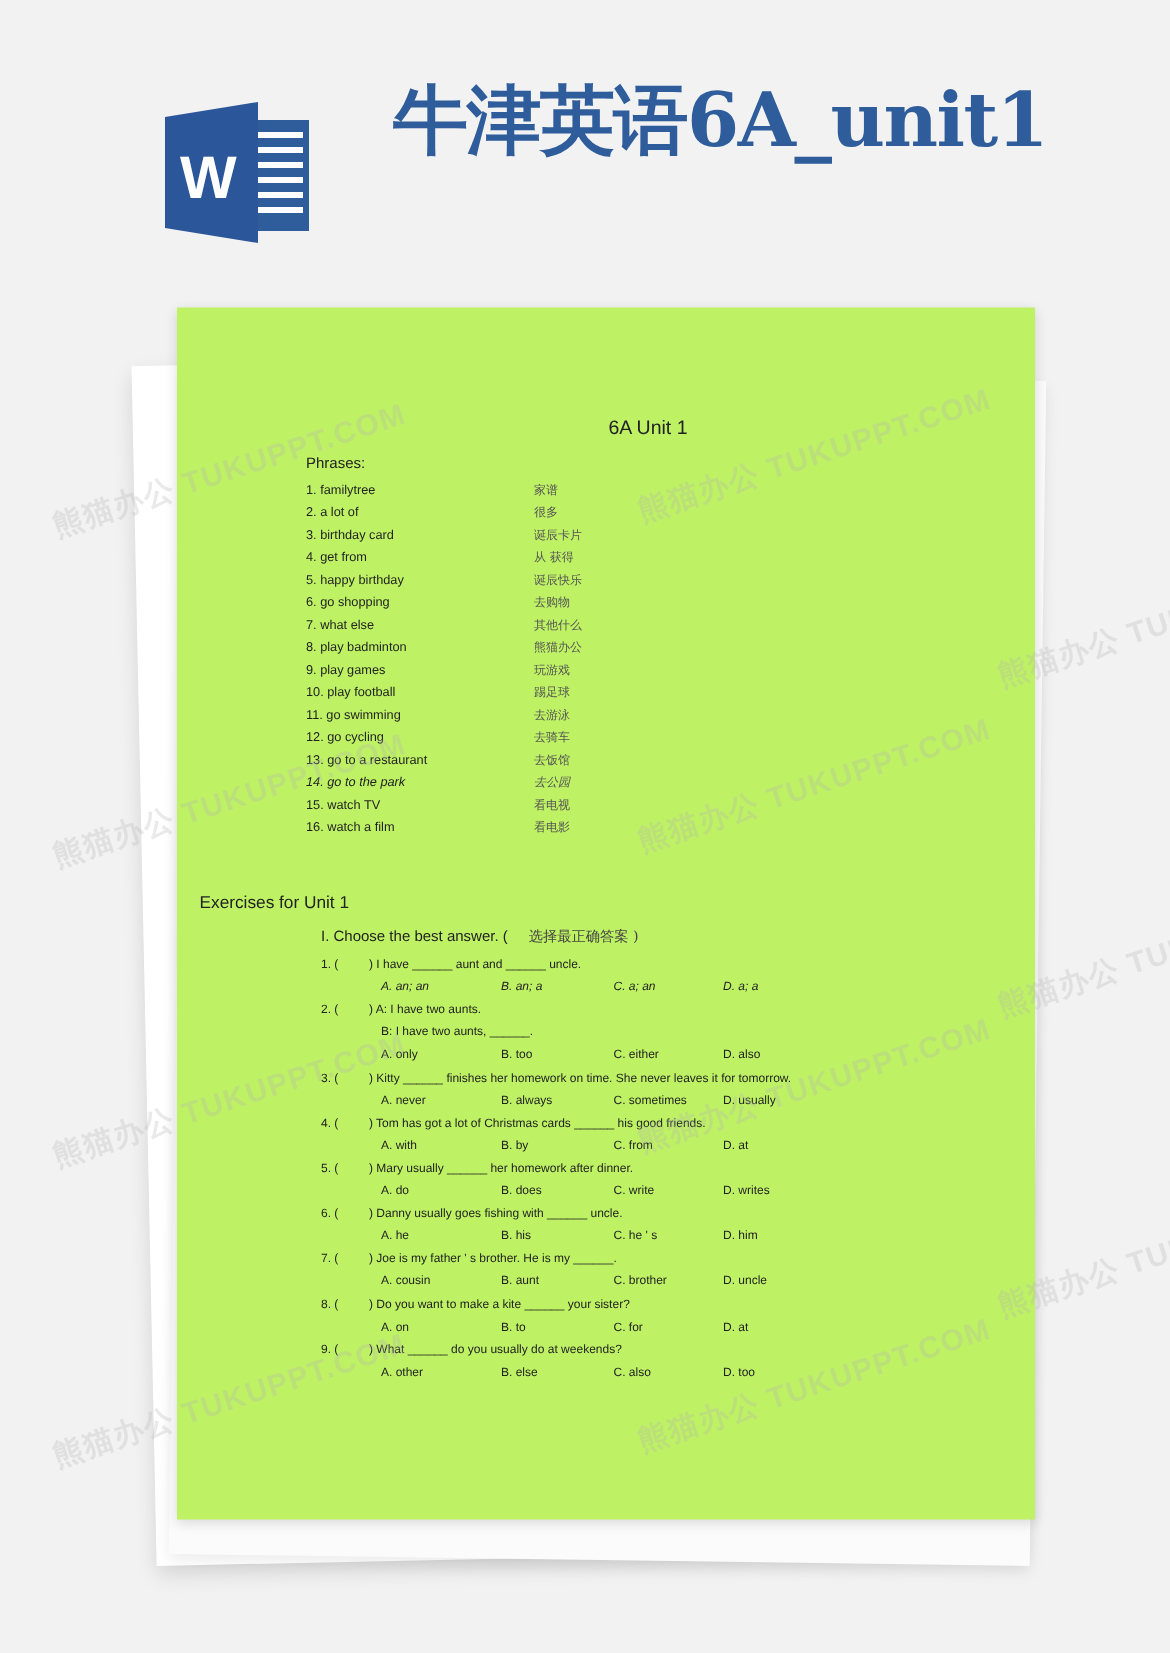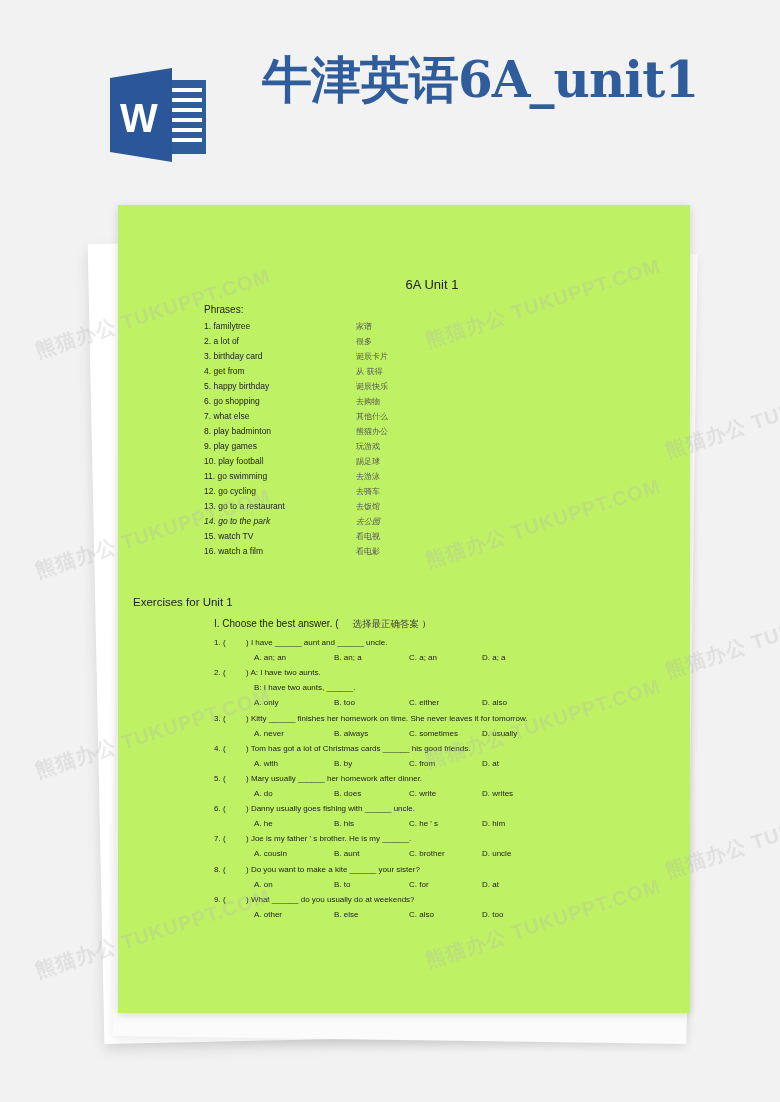--- a/index.html
+++ b/index.html
@@ -150,21 +150,21 @@
   <div class="ex-title"><span>Exercises for Unit  1</span></div>
   <div class="section-head">
     <span>I. Choose the best answer. (</span><span class="zh">选择最正确答案 )</span>
   </div>
 
   <div id="question-list">
       <div class="q-line" style="top: 433px;">
         <span class="num">1. (</span>
         <span class="text">) I have ______ aunt and ______ uncle.</span>
       </div>
-      <div class="opt-line" style="top: 448.1px;">
+      <div class="opt-line" style="top: 448.1px; font-style: italic;">
         <span class="a">A. an; an</span>
         <span class="b">B. an; a</span>
         <span class="c">C. a; an</span>
         <span class="d">D. a; a</span>
       </div>
       <div class="q-line" style="top: 463.2px;">
         <span class="num">2. (</span>
         <span class="text">) A: I have two aunts.</span>
       </div>
       <div class="q-line" style="top: 478.3px;">

